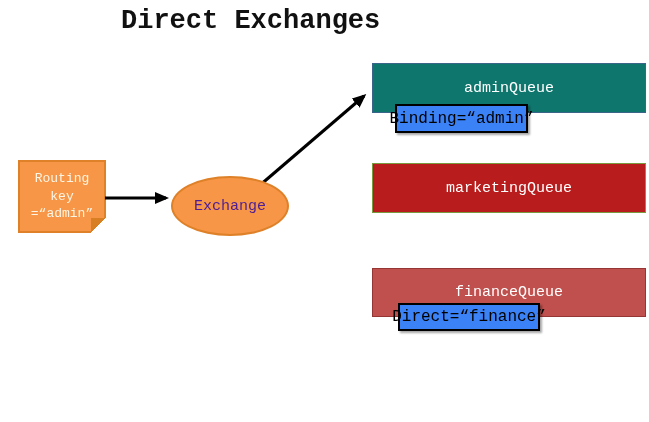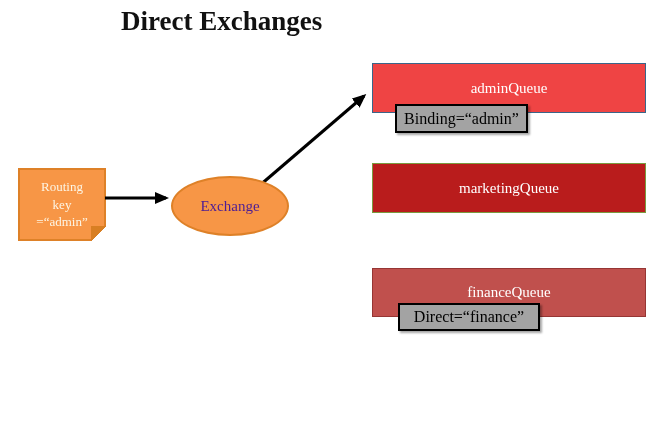--- a/index.html
+++ b/index.html
@@ -1,38 +1,38 @@
 <!DOCTYPE html>
 <html><head>
 <meta charset="utf-8">
 <style>
   html, body { margin: 0; padding: 0; background: #ffffff; }
   #canvas {
     position: relative;
     width: 649px;
     height: 422px;
     background: #ffffff;
-    font-family: Liberation Serif, serif;
+    font-family: Liberation Mono, monospace;
     overflow: hidden;
     border-radius: 27px;
   }
   .title {
     position: absolute;
     left: 121px;
     top: 6px;
     font-size: 27px;
     font-weight: bold;
     color: #111111;
     letter-spacing: 0px;
   }
   
   .note {
     position: absolute;
     left: 18px;
-    top: 168px;
+    top: 160px;
     width: 84px;
     height: 69px;
     border: 2px solid #de8128;
     display: flex;
     align-items: center;
     justify-content: center;
     text-align: center;
     color: #fdf5e4;
     font-size: 13px;
     line-height: 1.35;
@@ -73,21 +73,21 @@
     justify-content: center;
     color: #ffffff;
     font-size: 15px;
   }
   .q-admin     { top: 63px;  height: 48px; }
   .q-marketing { top: 163px; height: 48px; }
   .q-finance   { top: 268px; height: 47px; }
   
   .binding {
     position: absolute;
-    background: #a3a3a3;
+    background: #3b82f6;
     border: 2px solid #000000;
     box-shadow: 2px 2px 2px rgba(0,0,0,0.35);
     display: flex;
     align-items: center;
     justify-content: center;
     color: #000000;
     font-size: 16px;
   }
   .b-admin     { left: 395px; top: 104px; width: 129px; height: 25px; }
   .b-marketing { left: 398px; top: 198px; width: 161px; height: 25px; }
@@ -118,21 +118,21 @@
       <marker id="ah" markerUnits="userSpaceOnUse" markerWidth="14" markerHeight="12" refX="11" refY="6" orient="auto">
         <path d="M0,0 L14,6 L0,12 Z" fill="#000000"></path>
       </marker>
     </defs>
     <line x1="105" y1="198" x2="166" y2="198" stroke="#000000" stroke-width="3" marker-end="url(#ah)" style="stroke: rgb(0, 0, 0);"></line>
     <line x1="259" y1="186" x2="364" y2="96" stroke="#000000" stroke-width="3" marker-end="url(#ah)" style="stroke: rgb(0, 0, 0);"></line>
   </svg>
 
   <div class="exchange" style="background-color: rgb(247, 150, 70); border-color: rgb(222, 129, 40);">Exchange</div>
 
-  <div class="queue-rect q-admin" style="background-color: #ef4444; border-color: rgb(58, 101, 137);">adminQueue</div>
+  <div class="queue-rect q-admin" style="background-color: #0f766e; border-color: rgb(58, 101, 137);">adminQueue</div>
   <div class="binding b-admin">Binding=“admin”</div>
 
   <div class="queue-rect q-marketing" style="background-color: #b91c1c; border-color: rgb(122, 154, 63);">marketingQueue</div>
 
   <div class="queue-rect q-finance" style="background-color: rgb(192, 80, 77); border-color: rgb(150, 54, 52);">financeQueue</div>
   <div class="binding b-finance">Direct=“finance”</div>
 
 </div>
 
 </body></html>

